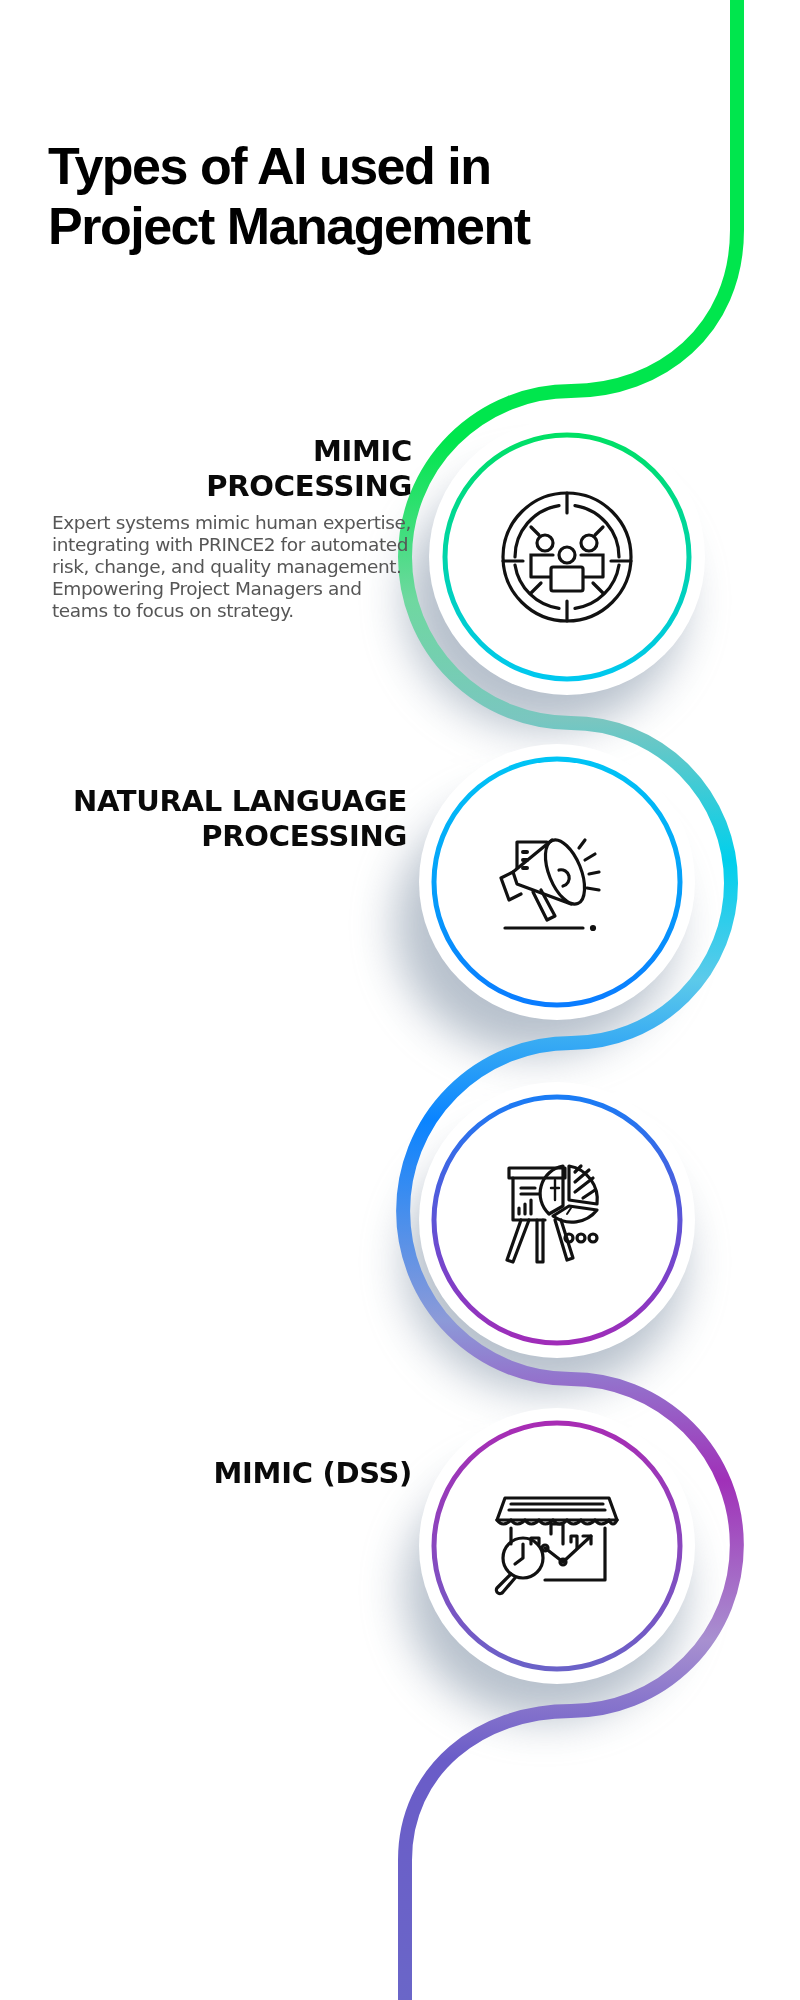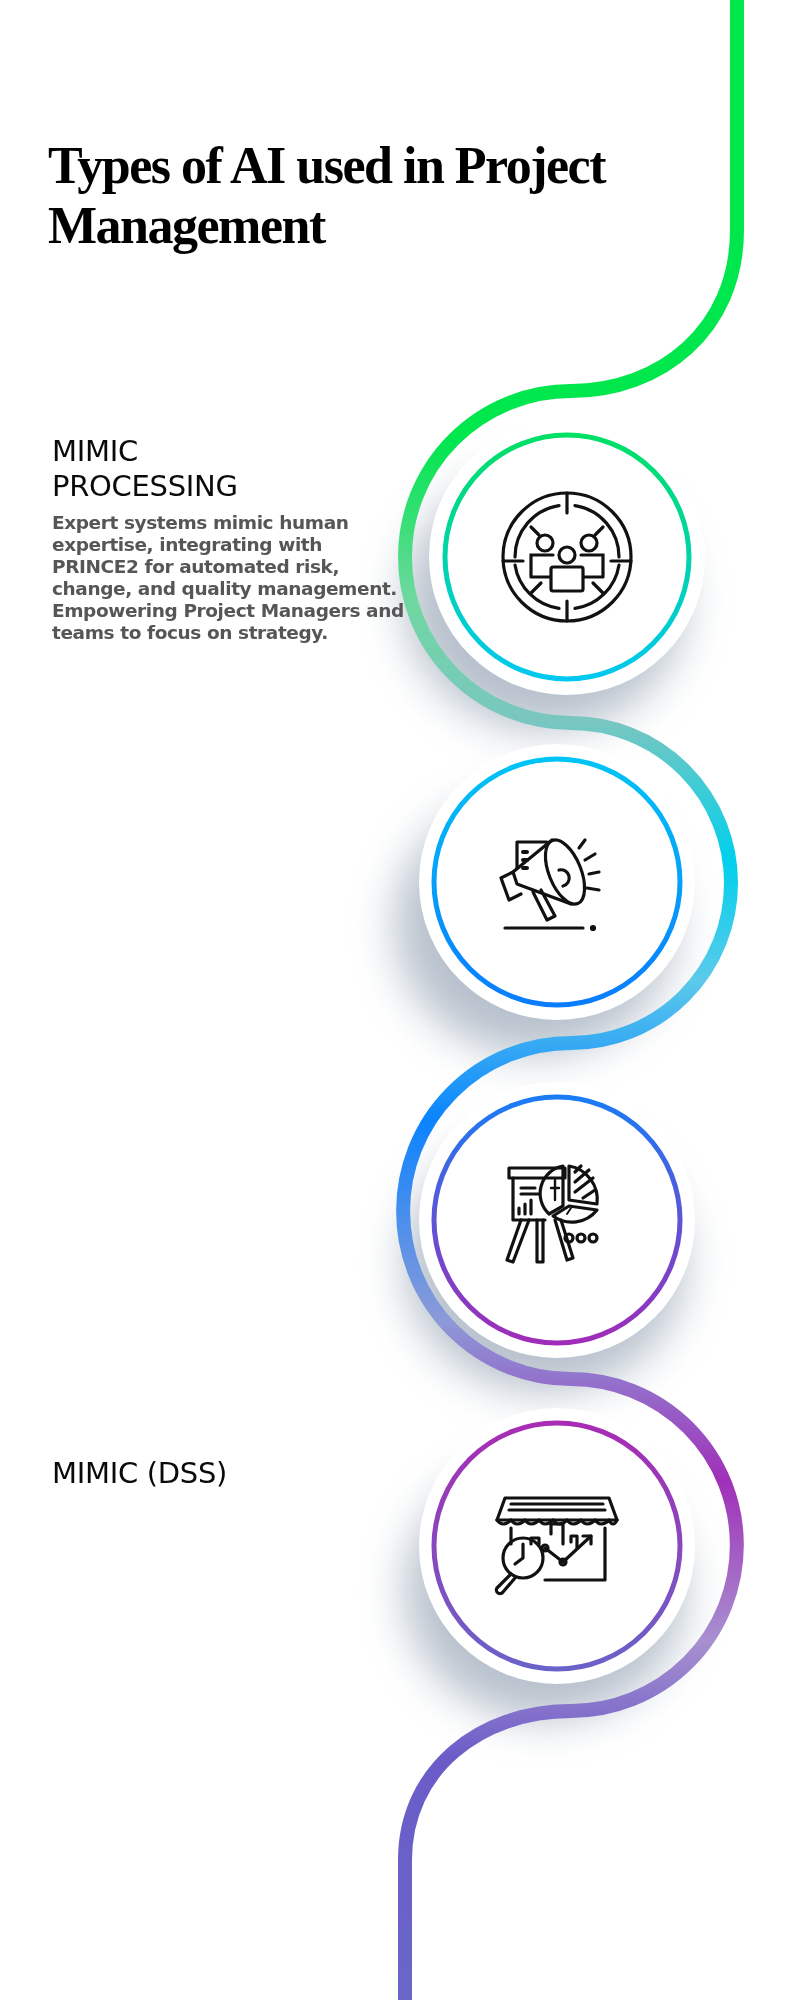--- a/index.html
+++ b/index.html
@@ -1,29 +1,29 @@
 <!DOCTYPE html>
 <html><head>
 <meta charset="utf-8">
 <style>
   html, body { margin: 0; padding: 0; background: #ffffff; }
   body { width: 800px; height: 2000px; position: relative; overflow: hidden; font-family: "DejaVu Sans", sans-serif; }
   .canvas { position: absolute; left: 0; top: 0; width: 800px; height: 2000px; }
   .title {
     position: absolute; left: 48px; top: 136px; width: 560px;
-    font-family: Liberation Serif, serif; font-weight: 700;
+    font-family: Liberation Sans, sans-serif; font-weight: 700;
     font-size: 52px; line-height: 60px; color: #000; letter-spacing: -1.5px; margin: 0;
   }
   .section { position: absolute; width: 360px; }
   .section h2 {
-    margin: 0; font-family: "DejaVu Sans", sans-serif; font-weight: 400;
-    font-size: 29px; line-height: 35px; color: #0a0a0a; letter-spacing: -0.3px;
+    margin: 0; font-family: "DejaVu Sans", sans-serif; font-weight: 700;
+    font-size: 29px; line-height: 35px; color: #0a0a0a; letter-spacing: -0.3px; text-align: right;
   }
   .section p {
-    margin: 8px 0 0 0; font-family: "DejaVu Sans", sans-serif; font-weight: 700;
+    margin: 8px 0 0 0; font-family: "DejaVu Sans", sans-serif; font-weight: 400;
     font-size: 18.5px; line-height: 22px; color: #565656; letter-spacing: -0.4px;
   }
   .s1 { left: 52px; top: 434px; }
   .s2 { left: 47px; top: 784px; width: 360px; }
   .s3 { left: 52px; top: 1112px; }
   .s4 { left: 52px; top: 1421px; width: 360px; }
   .s4 p { font-size: 22.5px; line-height: 26px; margin-top: 6px; }
 </style>
 </head>
 <body>
@@ -167,20 +167,24 @@
 
 <div class="section s1">
   <h2>
     <span>MIMIC</span><br>
     <span>PROCESSING</span>
   </h2>
   <p>Expert systems mimic human expertise, integrating with PRINCE2 for automated risk, change, and quality management. Empowering Project Managers and teams to focus on strategy.</p>
 </div>
 
 <div class="section s2">
+  <h2>
+    <span>NATURAL LANGUAGE</span><br>
+    <span>PROCESSING</span>
+  </h2>
 </div>
 
 <div class="section s3">
 </div>
 
 <div class="section s4">
   <h2>
     <br>
     <span>MIMIC (DSS)</span>
   </h2>

